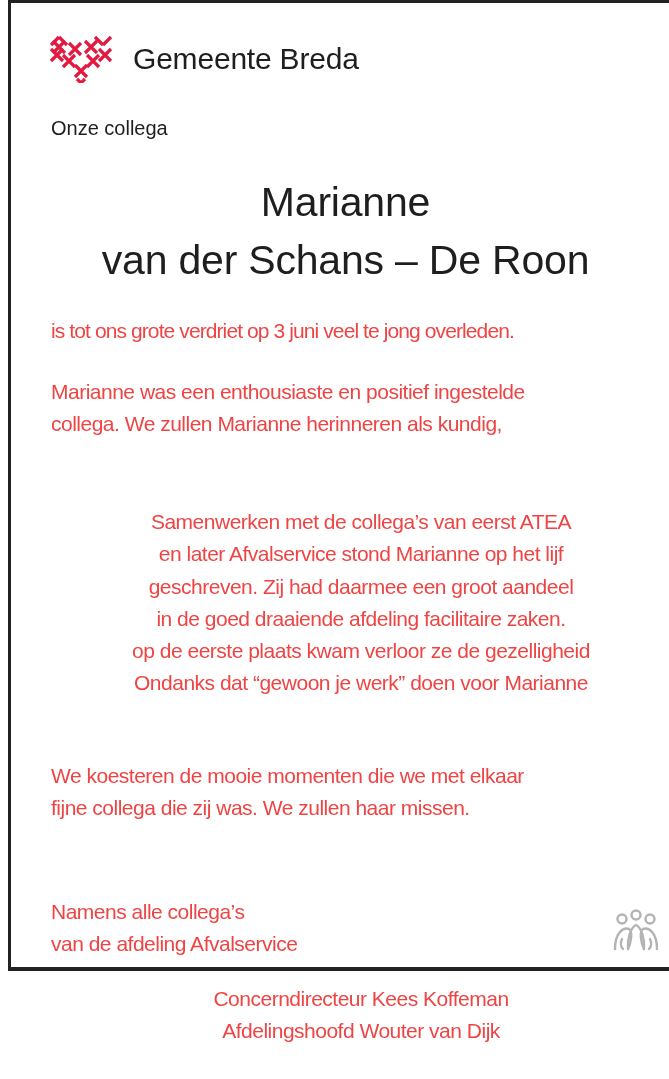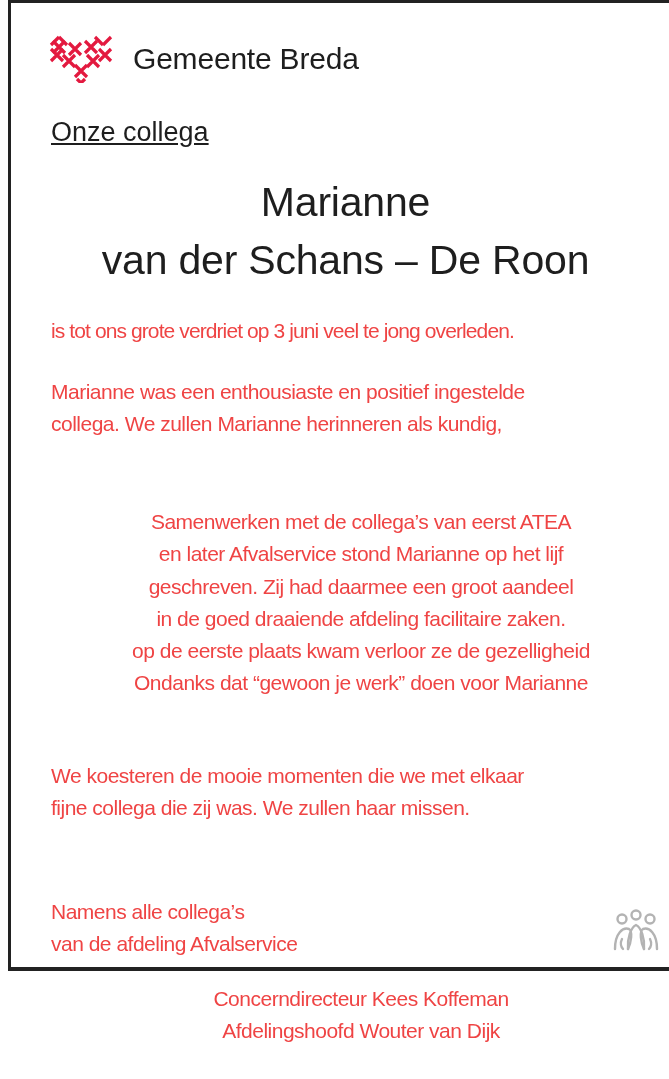--- a/index.html
+++ b/index.html
@@ -41,23 +41,22 @@
     .org-name {
       font-size: 30px;
       letter-spacing: -0.2px;
       color: #1e1e1e;
       white-space: nowrap;
     }
     .intro {
       position: absolute;
       left: 40px;
       top: 114px;
-      font-size: 27px;
+      font-size: 20px;
       color: #1e1e1e;
-      text-decoration: underline;
     }
     .name-block {
       position: absolute;
       left: 0;
       width: 669px;
       top: 170px;
       text-align: center;
       font-size: 41px;
       line-height: 58px;
       color: #1e1e1e;

